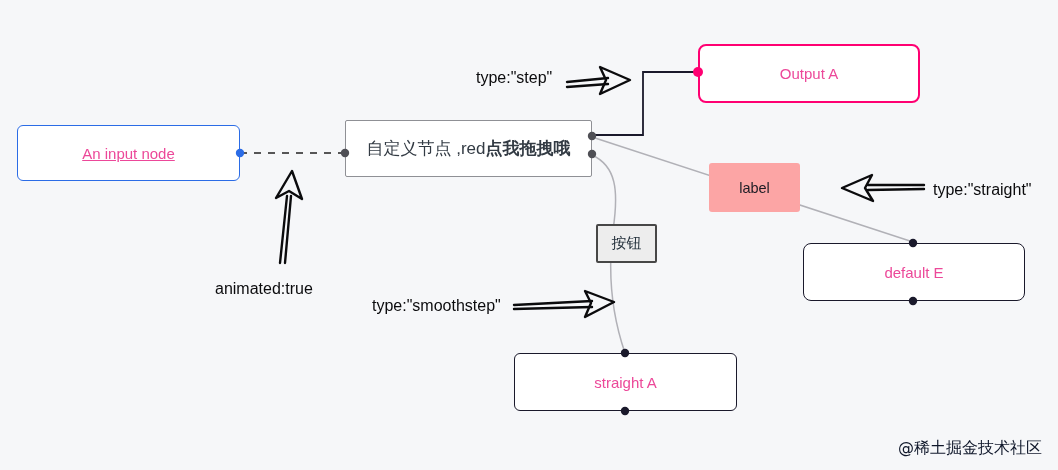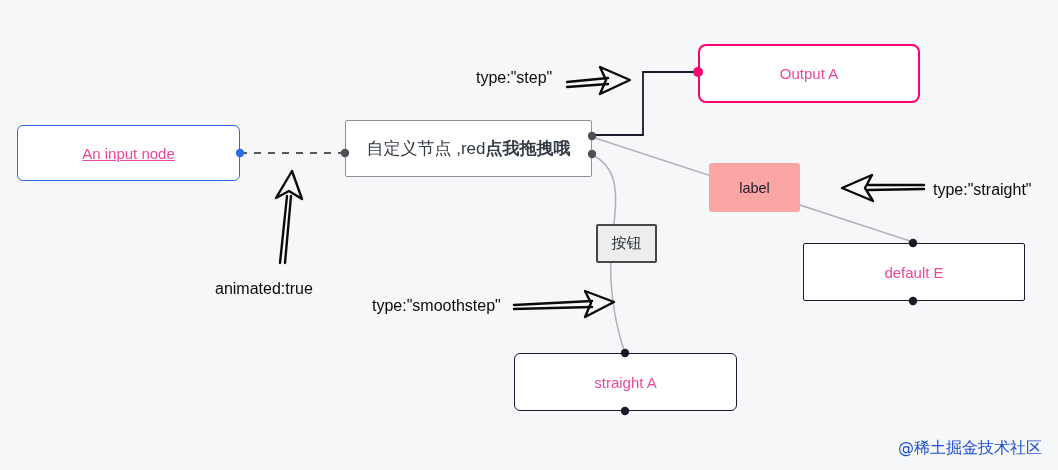--- a/index.html
+++ b/index.html
@@ -33,21 +33,21 @@
     border: 1px solid #8f9095; border-radius: 2px;
     font-size: 17px; color: #333b44;
   }
   .node-custom b { font-weight: bold; }
   .node-output {
     left: 698px; top: 44px; width: 222px; height: 59px;
     border: 2px solid #ff0072; border-radius: 8px;
   }
   .node-default-e {
     left: 803px; top: 243px; width: 222px; height: 58px;
-    border: 1.6px solid #1a192b; border-radius: 2px;
+    border: 1.6px solid #1a192b; border-radius: 8px;
   }
   .node-default-a {
     left: 514px; top: 353px; width: 223px; height: 58px;
     border: 1.6px solid #1a192b; border-radius: 6px;
   }
 
   .edge-label-box {
     position: absolute;
     left: 709px; top: 163px; width: 91px; height: 49px;
     background: #fca5a5; border-radius: 3px;
@@ -74,21 +74,21 @@
     white-space: nowrap;
   }
   .ann-step       { left: 476px; top: 69px;  }
   .ann-straight   { left: 933px; top: 181px; }
   .ann-smoothstep { left: 372px; top: 297px; }
   .ann-animated   { left: 215px; top: 280px; }
 
   .watermark {
     position: absolute;
     right: 16px; bottom: 11px;
-    color: #1d4ed8;
+    color: #0f172a;
     font-size: 16px;
     z-index: 5;
     font-family: "DejaVu Sans", sans-serif;
   }
 </style>
 </head>
 <body>
 
 <div class="canvas">
 

